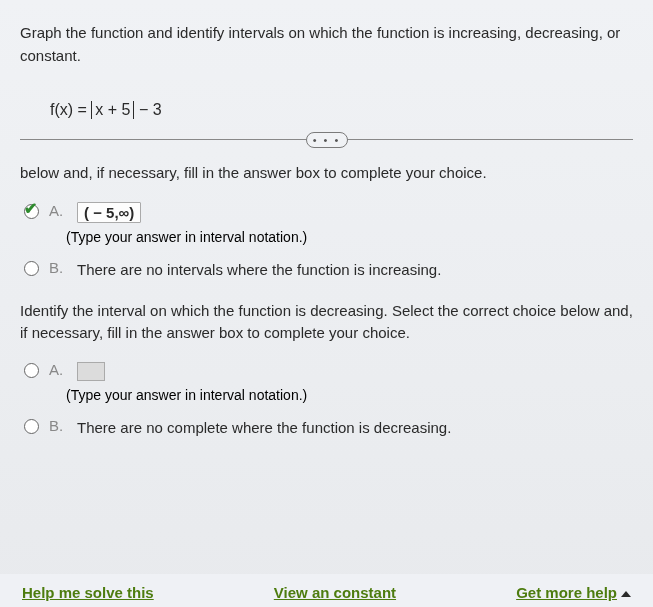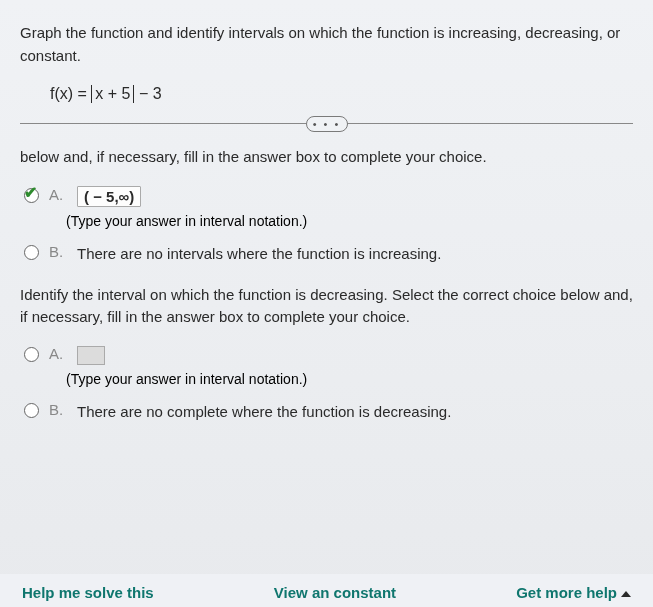--- a/index.html
+++ b/index.html
@@ -9,21 +9,21 @@
       background: linear-gradient(180deg, #f0f2f5 0%, #e8eaed 100%);
       font-family: Arial, Helvetica, sans-serif;
       font-size: 15px;
       color: #2a2a2a;
       padding: 22px 20px 0 20px;
       position: relative;
       overflow: hidden;
     }
     .question-header {
       line-height: 1.5;
-      margin-bottom: 18px;
+      margin-bottom: 34px;
     }
     .equation {
       margin-left: 30px;
       margin-bottom: 20px;
       font-size: 16px;
       white-space: nowrap;
     }
     .abs-bar {
       display: inline-block;
       border-left: 1.5px solid #2a2a2a;
@@ -133,21 +133,22 @@
       right: 0;
       display: flex;
       justify-content: space-between;
       padding: 10px 22px 6px 22px;
       font-weight: bold;
       font-size: 15px;
       background: rgba(240,242,245,0.9);
     }
     .bottom-link {
       cursor: pointer;
-      color: #0f766e;
+      color: #4d7c0f;
+      text-decoration: underline;
     }
     .caret-up {
       display: inline-block;
       width: 0; height: 0;
       border-left: 5px solid transparent;
       border-right: 5px solid transparent;
       border-bottom: 6px solid #2a2a2a;
       margin-left: 4px;
       vertical-align: middle;
     }

